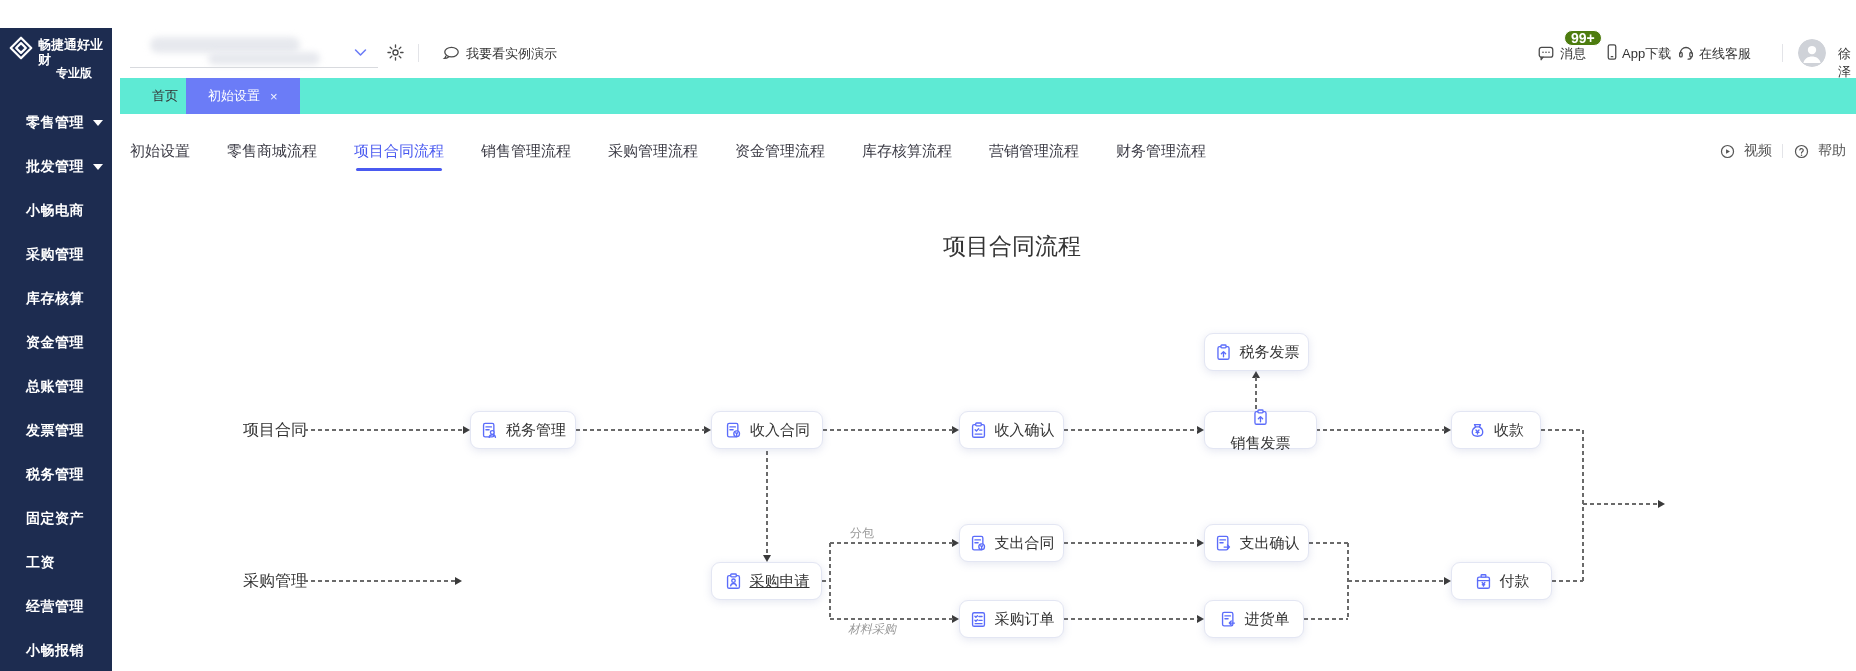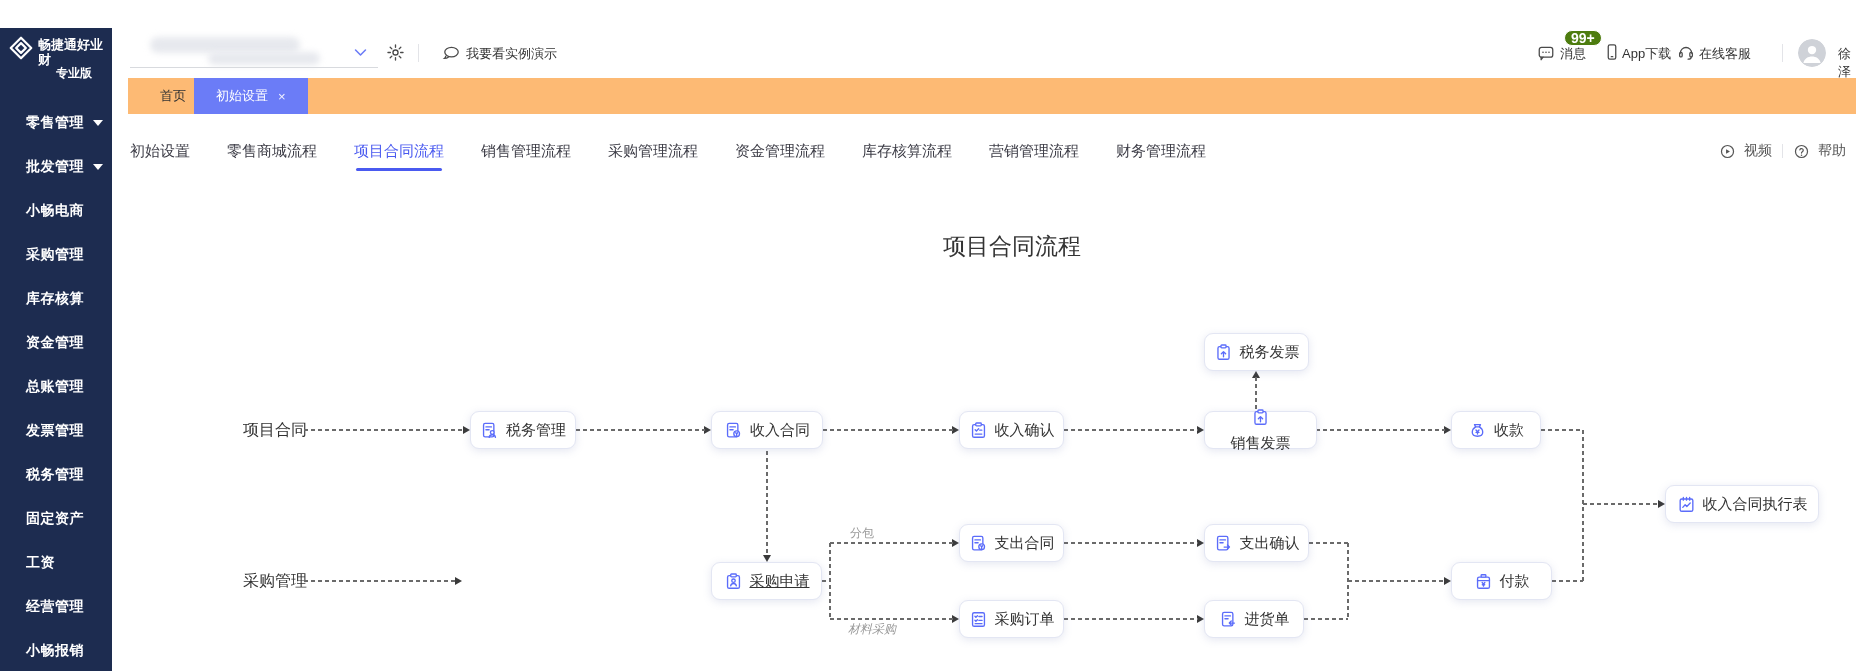--- a/index.html
+++ b/index.html
@@ -25,21 +25,21 @@
   .abs{position:absolute;}
   .blur-blob{background:#e7e9ee;border-radius:8px;filter:blur(3px);}
   #search-underline{height:1px;background:#d8dade;}
   .tb-text{font-size:13px;color:#333;}
   .tb-icon svg{display:block;}
   .vdiv{width:1px;height:18px;background:#e3e4e8;}
   #msg-badge{position:absolute;background:#4d7c0f;color:#fff;font-size:14px;font-weight:700;
     padding:1px 6px;border-radius:9px;border:1px solid #fff;line-height:12px;}
   #avatar{width:28px;height:28px;border-radius:50%;overflow:hidden;}
   
-  #tabrow{position:absolute;left:128px;top:78px;right:0;height:48px;background:#fdba74;z-index:20;}
+  #tabrow{position:absolute;left:120px;top:78px;right:0;height:48px;background:#5eead4;z-index:20;}
   #tab-home{position:absolute;left:18px;top:0;height:36px;display:flex;align-items:center;
     font-size:13px;color:#333;cursor:pointer;padding:0 14px;}
   #tab-current{position:absolute;left:66px;top:0;height:36px;background:#6b7cf7;color:#fff;
     display:flex;align-items:center;gap:10px;padding:0 22px;font-size:13px;cursor:pointer;}
   #tab-close{font-size:13px;line-height:13px;cursor:pointer;opacity:.9;}
   
   #navrow{position:absolute;left:112px;top:114px;right:0;height:60px;background:#fff;z-index:20;
     display:flex;align-items:center;padding:14px 10px 0 18px;box-sizing:border-box;}
   #nav-tabs{display:flex;gap:37px;}
   .nav-item{font-size:15px;color:#3c3c46;cursor:pointer;position:relative;white-space:nowrap;}
@@ -325,30 +325,20 @@
     <div class="node" style="left: 1339px; top: 237px; width: 90px;">
       <span class="nicon">
         <svg viewBox="0 0 24 24">
           <path d="M9.6 7.4L8.2 4.5h7.6l-1.4 2.9"></path>
           <path d="M9.6 7.4h4.8c2.7 1.6 4.2 3.9 4.2 6.9 0 3.4-2.4 5-6.6 5s-6.6-1.6-6.6-5c0-3 1.5-5.3 4.2-6.9z"></path>
           <path d="M10.1 11.3l1.9 2.2 1.9-2.2M12 13.5v3M10.2 14.4h3.6"></path>
         </svg>
       </span>
       <span class="nlabel">收款</span>
     </div>
-    <div class="node" style="left: 1553px; top: 311px; width: 154px;">
-      <span class="nicon">
-        <svg viewBox="0 0 24 24">
-          <rect x="4" y="5" width="16" height="15.5" rx="2"></rect>
-          <path d="M8 3v3.5M12 3v3.5M16 3v3.5"></path>
-          <path d="M7.3 15.6l3-3.2 2.1 2.1 4.3-4.3"></path>
-        </svg>
-      </span>
-      <span class="nlabel">收入合同执行表</span>
-    </div>
     <div class="node" style="left: 599px; top: 388px; width: 111px; text-decoration: underline;">
       <span class="nicon">
         <svg viewBox="0 0 24 24">
           <rect x="4.5" y="4.5" width="15" height="16" rx="2"></rect>
           <rect x="8.5" y="2.5" width="7" height="3.6" rx="1" fill="#fff"></rect>
           <circle cx="12" cy="11" r="2.2"></circle>
           <path d="M8.4 17.6c.3-2 1.7-3.1 3.6-3.1s3.3 1.1 3.6 3.1"></path>
         </svg>
       </span>
       <span class="nlabel">采购申请</span>

